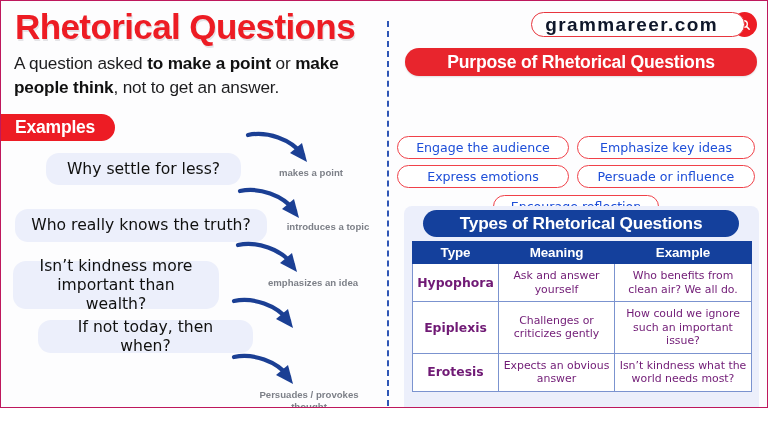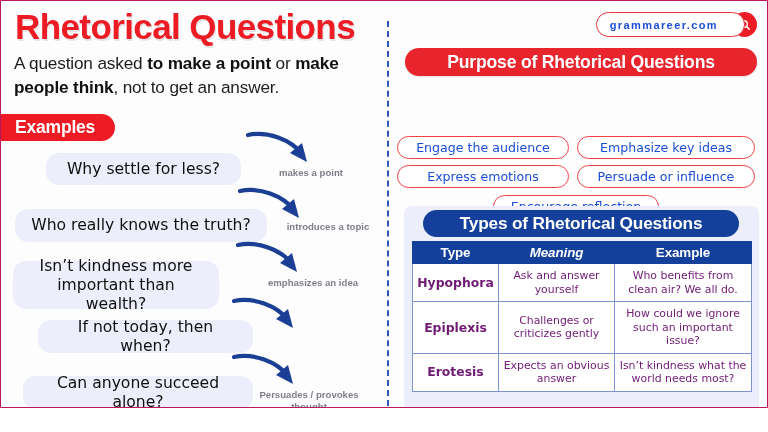--- a/index.html
+++ b/index.html
@@ -95,23 +95,23 @@
     height: 25px;
     display: flex; align-items: center;
   }
   #logo-pill {
     height: 25px;
     background: #ffffff;
     border: 1.6px solid #e8363e;
     border-radius: 13px;
     padding: 0 26px 0 13px;
     display: flex; align-items: center;
-    font-size: 11px;
+    font-size: 19px;
     font-weight: 700;
-    color: #1d4ed8;
+    color: #0f172a;
     letter-spacing: 1.4px;
     position: relative; z-index: 1;
   }
   #logo-search {
     width: 25px; height: 25px;
     border-radius: 50%;
     background: #ed1c24;
     margin-left: -13px;
     display: flex; align-items: center; justify-content: center;
   }
@@ -184,21 +184,21 @@
     color: #701a75;
     text-align: center;
     padding: 5px 4px;
     vertical-align: middle;
   }
   #types-table td.type-cell {
     font-weight: 700;
     font-size: 12.4px;
   }
   .col-type { width: 86px; }
-  .col-meaning { width: 116px; font-style: italic; }
+  .col-meaning { width: 116px; }
   .col-example { width: 137px; }
 </style>
 </head>
 <body>
 
 <div id="page">
 
   <div id="left-panel">
 
     <div id="main-title">Rhetorical Questions</div>
@@ -227,21 +227,20 @@
       <path d="M45 24 L62 33 L57 14 Z" fill="#1b3f94"></path>
     </svg>
     <div class="ex-note" style="left:258px; top:276px;">emphasizes an idea</div>
 
     <div class="ex-box" style="left:37px; top:319px; width:215px; height:33px;">If not today, then when?</div>
     <svg class="arrow-svg" style="left:230px; top:294px;" width="100" height="42" viewBox="0 0 100 42">
       <path d="M3 6 C 22 2, 46 10, 58 26" stroke="#1b3f94" stroke-width="4.2" fill="none" stroke-linecap="round"></path>
       <path d="M45 24 L62 33 L57 14 Z" fill="#1b3f94"></path>
     </svg>
 
-    <div class="ex-box" style="left:22px; top:375px; width:230px; height:33px;">Can anyone succeed alone?</div>
     <svg class="arrow-svg" style="left:230px; top:350px;" width="100" height="42" viewBox="0 0 100 42">
       <path d="M3 6 C 22 2, 46 10, 58 26" stroke="#1b3f94" stroke-width="4.2" fill="none" stroke-linecap="round"></path>
       <path d="M45 24 L62 33 L57 14 Z" fill="#1b3f94"></path>
     </svg>
     <div class="ex-note" style="left:254px; top:388px;">Persuades / provokes thought</div>
 
   </div>
 
   <div id="divider"></div>
 

